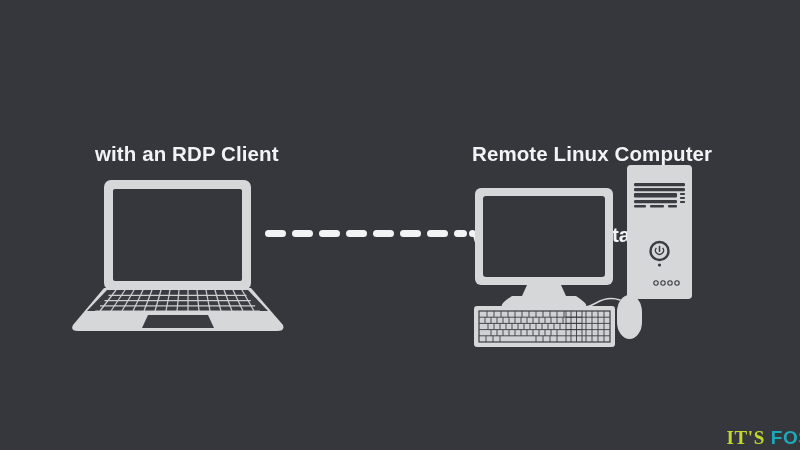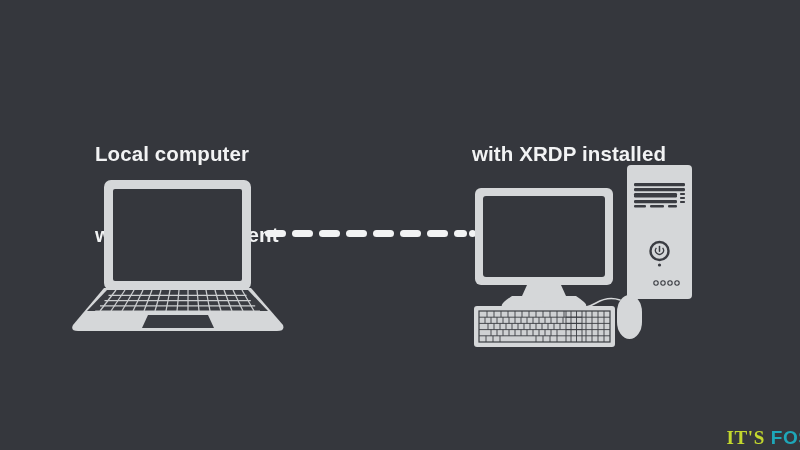--- a/index.html
+++ b/index.html
@@ -53,25 +53,25 @@
   }
   #logo .its  { color: #c3d72e; font-family: Liberation Serif, serif; }
   #logo .foss { color: #1ea7b9; }
 </style>
 </head>
 <body>
 
 <div id="canvas">
 
   <div class="label" id="label-local">
-    <span class="line">Local computer</span>
     <span class="line">with an RDP Client</span>
   </div>
 
   <div class="label" id="label-remote">
+    <span class="line">Remote Linux Computer</span>
     <span class="line">with XRDP installed</span>
   </div>
 
   <svg id="art-layer" viewBox="0 0 800 450" width="800" height="450">
 
     <g>
 
       <rect x="104" y="180" width="147" height="110" rx="7" ry="7" fill="#d5d7d9"></rect>
 
       <rect x="113" y="189" width="129" height="92" rx="2" ry="2" fill="#35373d"></rect>

